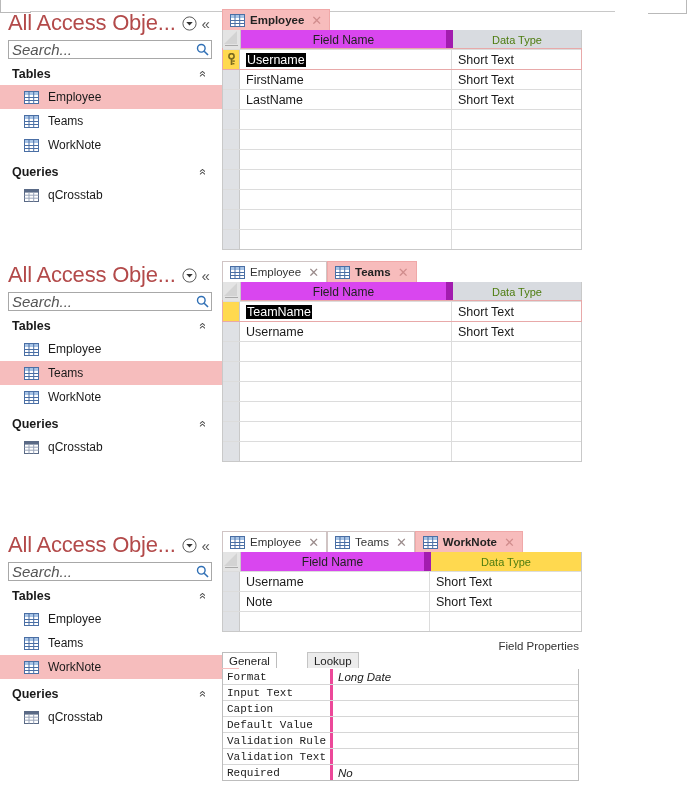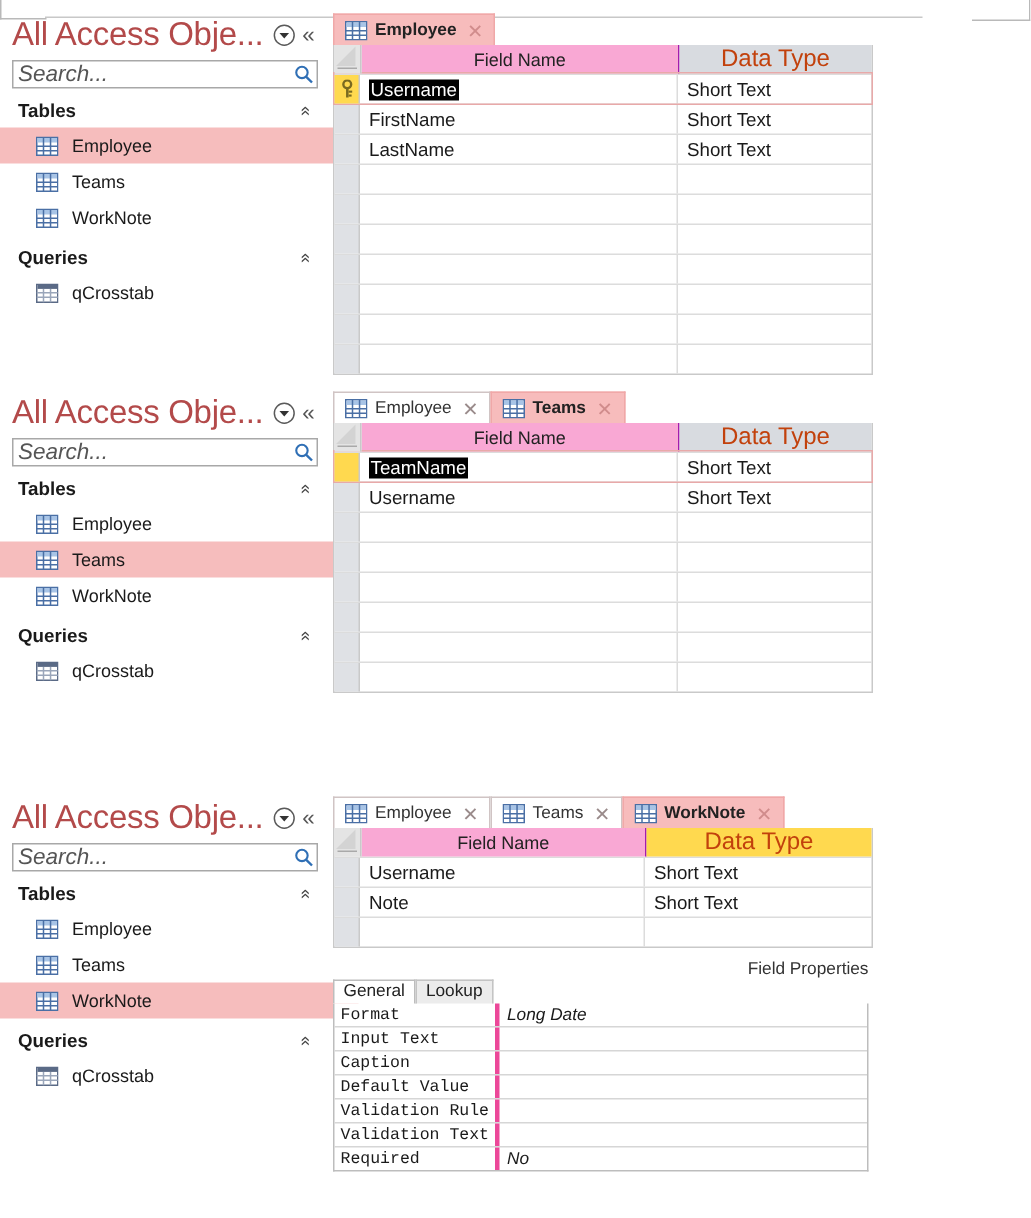--- a/index.html
+++ b/index.html
@@ -49,43 +49,43 @@
   .tab.active .t-x{color:#d08c8c;}
 
   
   .grid{border:1px solid #c9c9c9;border-top:none;background:#fff;box-sizing:border-box;}
   .ghead{display:flex;height:19px;}
   .gsel-h{width:17px;background:#e4e4e4;border-right:1px solid #c9c9c9;position:relative;overflow:hidden;}
   .gsel-h:after{content:"";position:absolute;left:2px;top:2px;width:13px;height:13px;
                 border-bottom:1px solid #a9a9a9;transform:rotate(0deg);}
   .gsel-h:before{content:"";position:absolute;left:1px;top:1px;width:0;height:0;
                  border-left:13px solid transparent;border-bottom:13px solid #d3d3d3;}
-  .col-fn{background:#f9a8d4;display:flex;align-items:center;justify-content:center;
-          font-size:12px;color:#222;border-right:1px solid #a21caf;box-sizing:border-box;}
+  .col-fn{background:#d946ef;display:flex;align-items:center;justify-content:center;
+          font-size:12px;color:#222;border-right:7px solid #a21caf;box-sizing:border-box;}
   .col-dt{background:#d8dbe0;display:flex;align-items:center;justify-content:center;
-          font-size:16px;color:#c2410c;box-sizing:border-box;}
+          font-size:11px;color:#4d7c0f;box-sizing:border-box;}
   .col-dt.yellow{background:#ffd94f;}
   .grow{display:flex;height:19px;border-top:1px solid #dcdcdc;}
   .grow:first-of-type{border-top:none;}
   .gsel{width:17px;background:#dfe1e5;border-right:1px solid #c9c9c9;position:relative;box-sizing:border-box;}
   .gsel.pk{background:#ffd94f;}
   .gsel.cur{background:#ffd94f;}
   .cell-fn{display:flex;align-items:center;padding-left:6px;font-size:12.5px;
            border-right:1px solid #dcdcdc;box-sizing:border-box;}
   .cell-dt{display:flex;align-items:center;padding-left:6px;font-size:12.5px;box-sizing:border-box;}
   .sel-text{background:#000;color:#fff;padding:0 1px;}
   .focus-row{outline:1px solid #e8a9a9;}
   .dd-cell{display:flex;align-items:center;padding-left:6px;font-size:12.5px;
            border:1px solid #e9a6a6;box-sizing:border-box;position:relative;background:#fff;}
   .dd-btn{position:absolute;right:1px;top:1px;bottom:1px;width:16px;background:#d8d8d8;
           border:1px solid #b4b4b4;display:flex;align-items:center;justify-content:center;}
   .caretI{display:inline-block;width:1px;height:13px;background:#000;margin:0 0px;}
 
   
-  .fp-tabs{display:flex;align-items:center;height:17px;}
+  .fp-tabs{display:flex;align-items:flex-start;height:17px;gap:30px;}
   .fp-tab{height:16px;padding:0 6px;font-size:11.5px;display:flex;align-items:center;
           border:1px solid #c4c4c4;border-bottom:none;background:#ececec;color:#222;box-sizing:border-box;}
   .fp-tab.active{background:#fff;border-color:#bdbdbd;}
   .fp-grid{border:1px solid #bdbdbd;border-top:none;background:#fff;box-sizing:border-box;}
   .fp-row{display:flex;height:15px;border-bottom:1px solid #d6d6d6;}
   .fp-row:last-child{border-bottom:none;}
   .fp-k{width:110px;padding-left:4px;font-size:11px;display:flex;align-items:center;
         border-right:3px solid #ec4899;box-sizing:border-box;color:#1a1a1a;font-family:Liberation Mono, monospace;}
   .fp-v{flex:1;padding-left:5px;font-size:11.5px;display:flex;align-items:center;color:#1a1a1a;font-style:italic;}
 </style>

